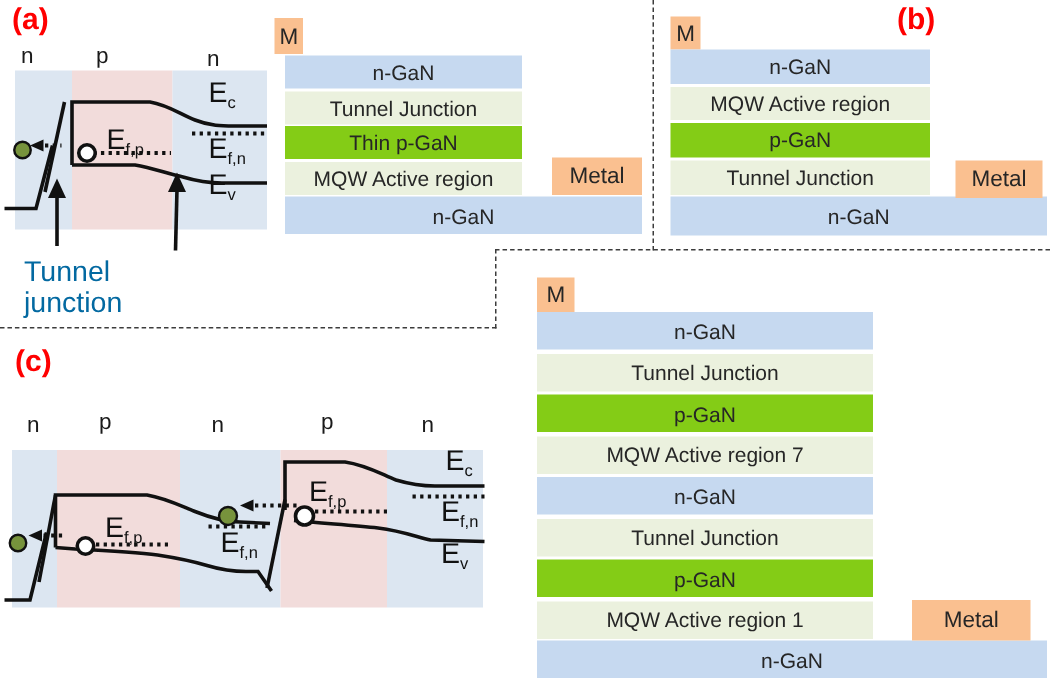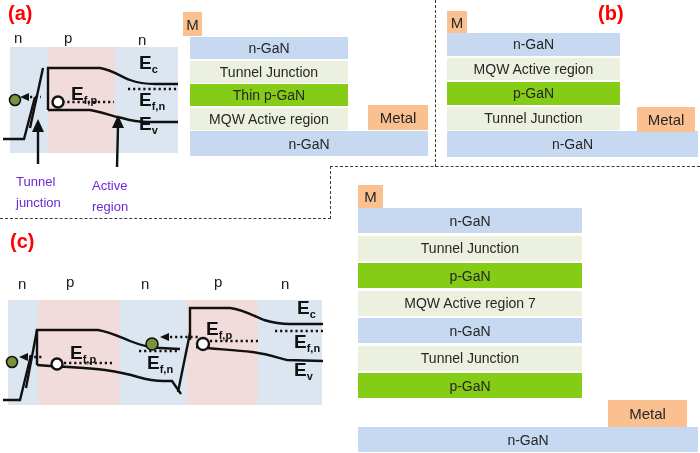--- a/index.html
+++ b/index.html
@@ -13,24 +13,24 @@
   .dash.v{border-left:1px dashed #3c3c3c;width:0;}
   
   .plabel{position:absolute;font-size:20px;font-weight:bold;color:#FF0000;line-height:1;}
   
   .band{position:absolute;}
   .band.dblue{background:#DCE6F1;}
   .band.dpink{background:#F2DCDB;}
   
   .region{position:absolute;font-size:15px;line-height:1;color:#1a1a1a;}
   
-  .elabel{position:absolute;font-size:19px;line-height:1;color:#111;white-space:nowrap;font-weight:bold;}
+  .elabel{position:absolute;font-size:19px;line-height:1;color:#111;white-space:nowrap;}
   .elabel .sub{font-size:11px;vertical-align:-4px;letter-spacing:0px;}
   
-  .note{position:absolute;font-size:13px;line-height:21px;white-space:pre-line;color:#6d28d9;}
+  .note{position:absolute;font-size:19px;line-height:21px;white-space:pre-line;color:#0369a1;}
   
   .row{position:absolute;display:flex;align-items:center;justify-content:center;
        font-size:14px;color:#262626;text-align:right;}
   .row.blue{background:#C6D9F0;}
   .row.green{background:#EBF1DE;}
   .row.pink{background:#84cc16;}
   .contact{position:absolute;background:#FAC090;display:flex;align-items:center;justify-content:center;
        font-size:15px;color:#262626;}
   svg{position:absolute;overflow:visible;}
   svg path, svg line{fill:none;stroke:#111;stroke-width:2.4;}
@@ -76,22 +76,20 @@
     <polygon class="head" points="112,128 118,115 124,128"></polygon>
   </svg>
 
   <span class="elabel" style="left:139px;top:53px"><span>E</span><span class="sub">c</span></span>
   <span class="elabel" style="left:139px;top:90px"><span>E</span><span class="sub">f,n</span></span>
   <span class="elabel" style="left:71px;top:84px"><span>E</span><span class="sub">f,p</span></span>
   <span class="elabel" style="left:139px;top:114px"><span>E</span><span class="sub">v</span></span>
 
   <span class="note" style="left:16px;top:171px">Tunnel
 junction</span>
-  <span class="note" style="left:92px;top:175px">Active
-region</span>
 
   <div class="contact" style="left:183px;top:12px;width:19px;height:24px">M</div>
   <div class="row blue" style="left:190px;top:37px;width:158px;height:22px">n-GaN</div>
   <div class="row green" style="left:190px;top:60.5px;width:158px;height:22px">Tunnel Junction</div>
   <div class="row pink" style="left:190px;top:84px;width:158px;height:22px">Thin p-GaN</div>
   <div class="row green" style="left:190px;top:107.5px;width:158px;height:22px">MQW Active region</div>
   <div class="row blue" style="left:190px;top:131px;width:238px;height:25px">n-GaN</div>
   <div class="contact" style="left:368px;top:105px;width:60px;height:25px">Metal</div>
 
   <span class="plabel" style="left:598px;top:3px">(b)</span>
@@ -147,16 +145,17 @@
   <span class="elabel" style="left:294px;top:360px"><span>E</span><span class="sub">v</span></span>
 
   <div class="contact" style="left:358px;top:185px;width:25px;height:23px">M</div>
   <div class="row blue" style="left:358px;top:208px;width:224px;height:25px">n-GaN</div>
   <div class="row green" style="left:358px;top:235.5px;width:224px;height:25px">Tunnel Junction</div>
   <div class="row pink" style="left:358px;top:263px;width:224px;height:25px">p-GaN</div>
   <div class="row green" style="left:358px;top:290.5px;width:224px;height:25px">MQW Active region 7</div>
   <div class="row blue" style="left:358px;top:318px;width:224px;height:25px">n-GaN</div>
   <div class="row green" style="left:358px;top:345.5px;width:224px;height:25px">Tunnel Junction</div>
   <div class="row pink" style="left:358px;top:373px;width:224px;height:25px">p-GaN</div>
+  <div class="row green" style="left:358px;top:400.5px;width:224px;height:25px">MQW Active region 1</div>
   <div class="row blue" style="left:358px;top:427px;width:340px;height:25px">n-GaN</div>
   <div class="contact" style="left:608px;top:400px;width:79px;height:27px">Metal</div>
 
 </div>
 
 </body></html>

